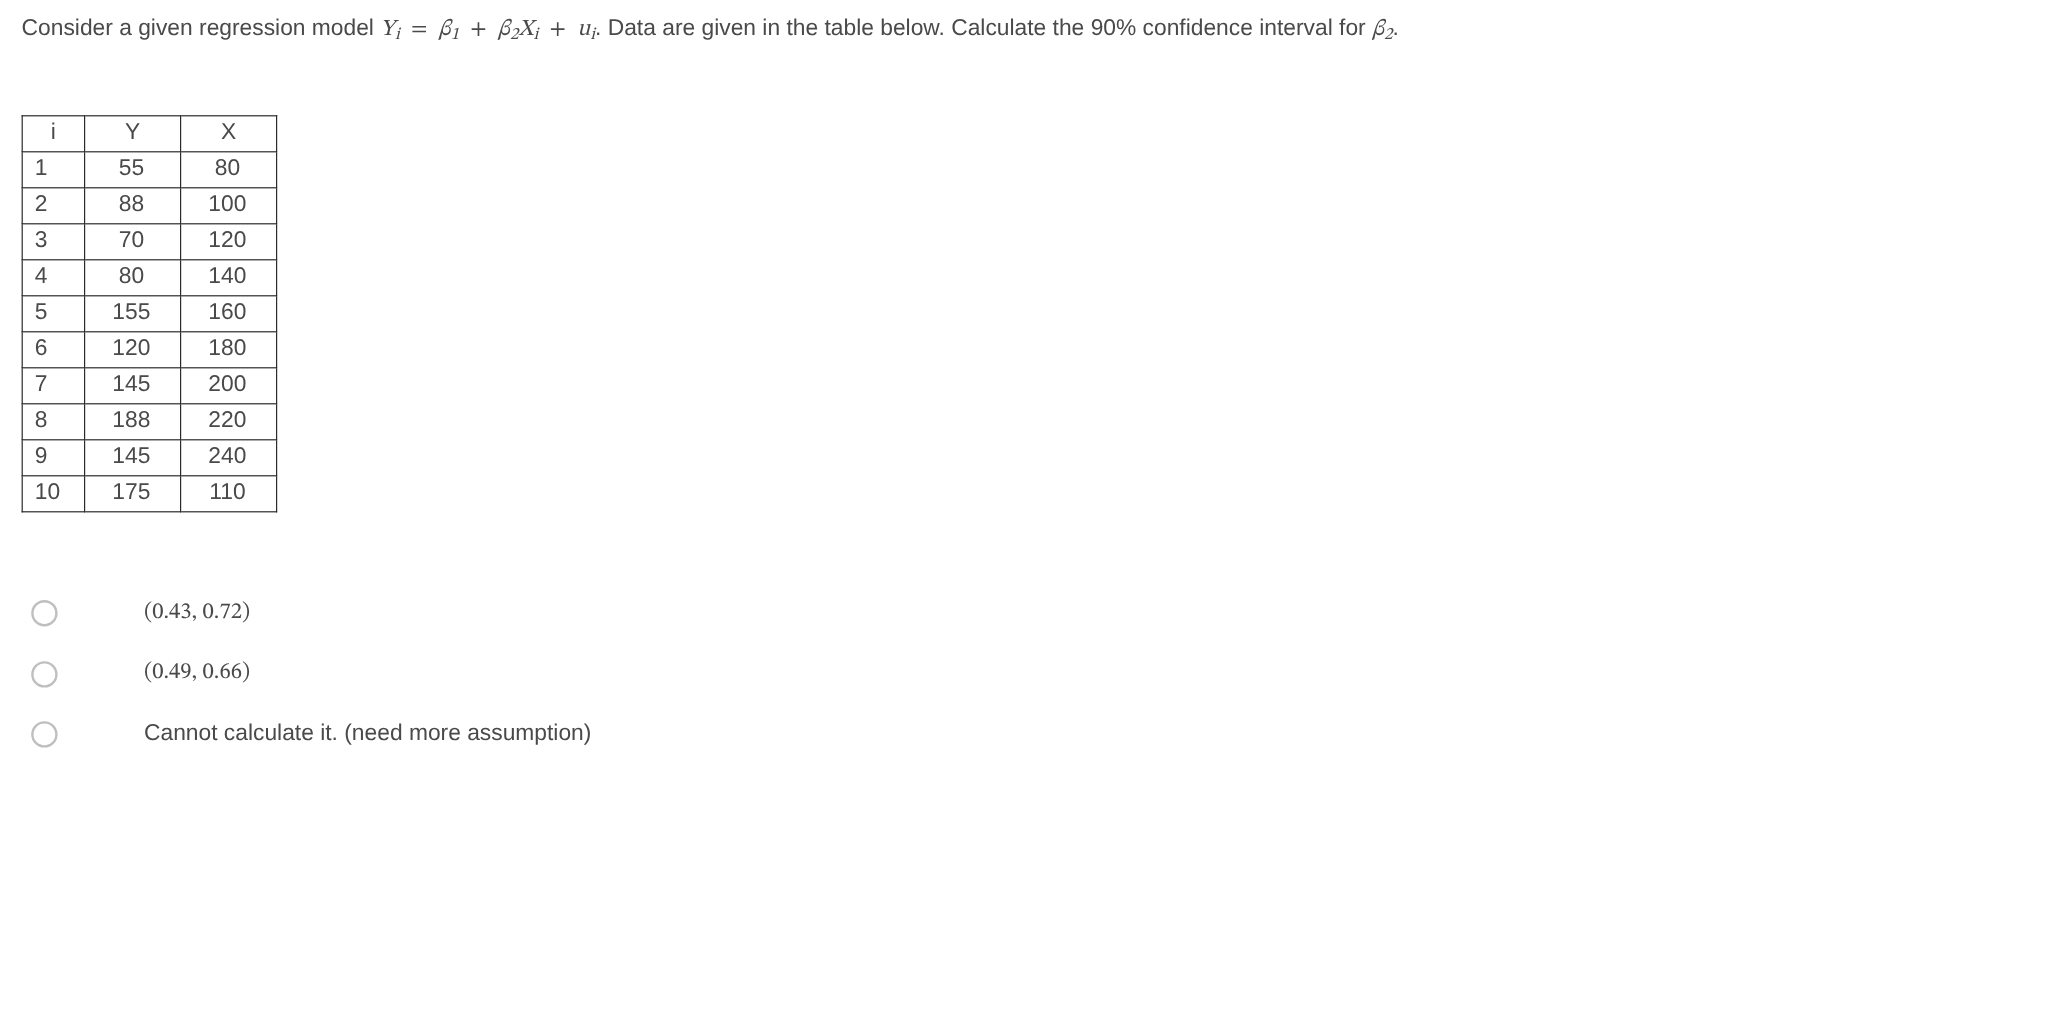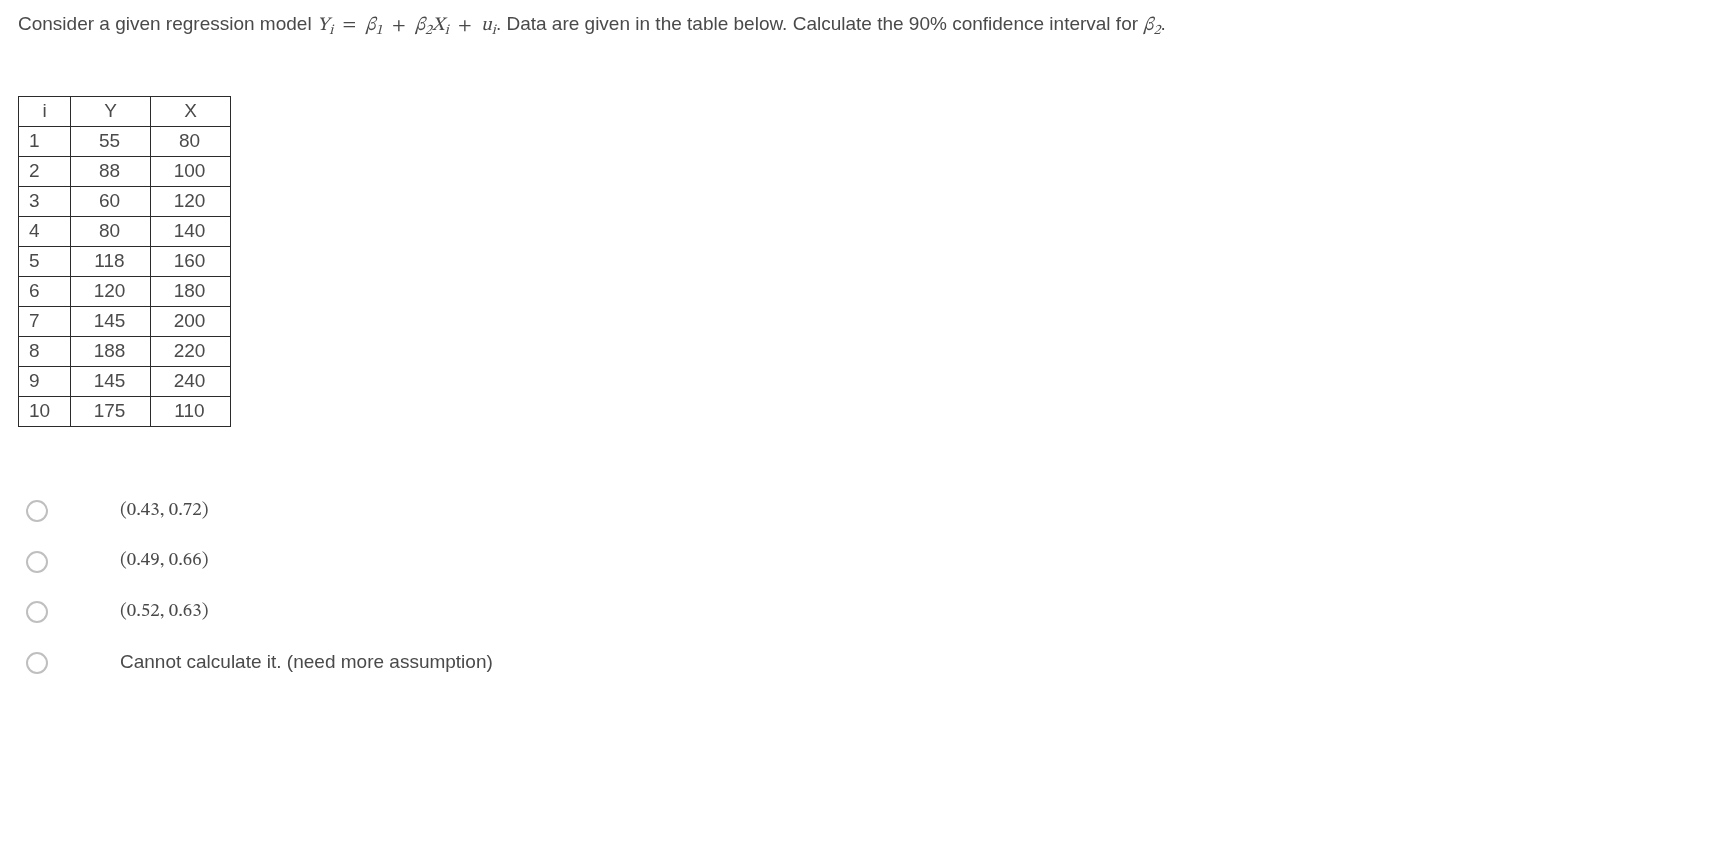--- a/index.html
+++ b/index.html
@@ -117,31 +117,31 @@
         <td class="y-col">55</td>
         <td class="x-col">80</td>
       </tr>
       <tr>
         <td class="i-col">2</td>
         <td class="y-col">88</td>
         <td class="x-col">100</td>
       </tr>
       <tr>
         <td class="i-col">3</td>
-        <td class="y-col">60</td>
+        <td class="y-col">70</td>
         <td class="x-col">120</td>
       </tr>
       <tr>
         <td class="i-col">4</td>
         <td class="y-col">80</td>
         <td class="x-col">140</td>
       </tr>
       <tr>
         <td class="i-col">5</td>
-        <td class="y-col">118</td>
+        <td class="y-col">155</td>
         <td class="x-col">160</td>
       </tr>
       <tr>
         <td class="i-col">6</td>
         <td class="y-col">120</td>
         <td class="x-col">180</td>
       </tr>
       <tr>
         <td class="i-col">7</td>
         <td class="y-col">145</td>
@@ -169,21 +169,17 @@
     <div class="option-row">
       <div class="radio"></div>
       <div class="option-label math">(0.43, 0.72)</div>
     </div>
     <div class="option-row">
       <div class="radio"></div>
       <div class="option-label math">(0.49, 0.66)</div>
     </div>
     <div class="option-row">
       <div class="radio"></div>
-      <div class="option-label math">(0.52, 0.63)</div>
-    </div>
-    <div class="option-row">
-      <div class="radio"></div>
       <div class="option-label">Cannot calculate it. (need more assumption)</div>
     </div>
   </div>
 
 </div>
 
 </body></html>

